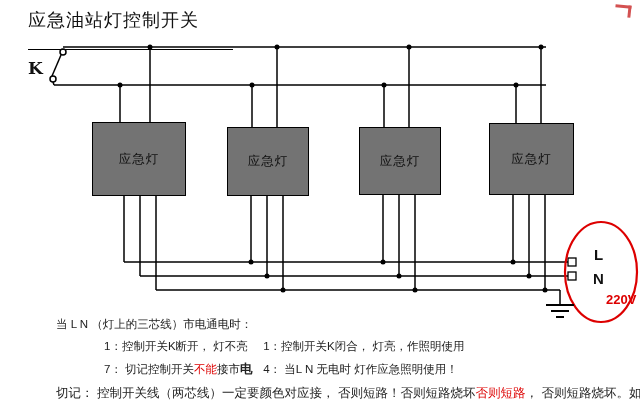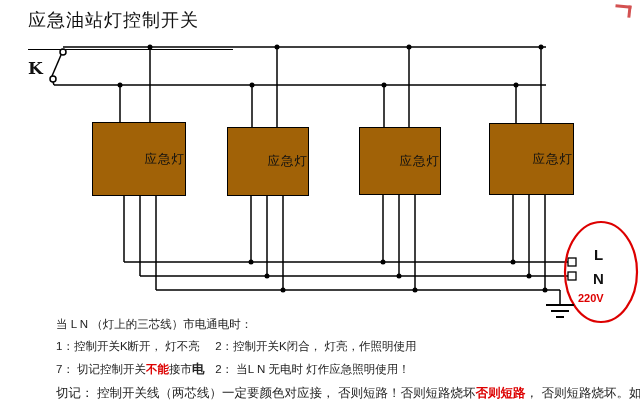--- a/index.html
+++ b/index.html
@@ -13,31 +13,31 @@
   .title{
     left:12px;top:8px;font-size:18px;letter-spacing:1px;
     font-family:"DejaVu Serif","Liberation Serif",serif;
     border-bottom:1px solid #000;padding:0 34px 17px 0;margin-left:16px;
   }
   .k-label{
     left:28px;top:58px;font-size:17px;font-weight:bold;
     font-family:"DejaVu Serif","Liberation Serif",serif;
   }
   .lamp-box{
-    position:absolute;z-index:2;background:#a16207;border:1px solid #000;
-    display:flex;align-items:center;justify-content:flex-end;
+    position:absolute;z-index:2;background:#737373;border:1px solid #000;
+    display:flex;align-items:center;justify-content:center;
   }
   .lamp-box span{font-size:12.5px;color:#111;letter-spacing:1px;}
   .lbl-L{left:594px;top:246px;font-size:15px;font-weight:bold;}
   .lbl-N{left:593px;top:270px;font-size:15px;font-weight:bold;}
-  .lbl-V{left:578px;top:292px;font-size:11px;font-weight:bold;color:#dd0000;}
+  .lbl-V{left:606px;top:292px;font-size:13px;font-weight:bold;color:#dd0000;}
   .notes{position:absolute;left:56px;top:317px;z-index:3;color:#222;}
   .n-line{font-size:11.5px;margin-bottom:7px;white-space:nowrap;}
-  .n-col{display:inline-block;width:156px;}
-  .red{color:#dd0000;font-weight:bold;}
+  .n-col{display:inline-block;width:156px;margin-left:48px;}
+  .red{color:#dd0000;font-weight:normal;}
   .boldc{font-weight:bold;font-size:12.5px;}
   .warn{font-size:12.5px;margin-top:3px;}
   .artifact{
     position:absolute;left:615px;top:5px;width:13px;height:9px;z-index:3;
     border-top:3px solid #cc3333;border-right:3px solid #cc3333;
     transform:rotate(6deg);opacity:.85;
   }
 </style>
 </head>
 <body>
@@ -149,24 +149,24 @@
   </div>
 
   <div class="txt lbl-L">L</div>
   <div class="txt lbl-N">N</div>
   <div class="txt lbl-V">220V</div>
 
   <div class="notes">
     <div class="n-line">当 L N （灯上的三芯线）市电通电时：</div>
     <div class="n-line">
       <span class="n-col">1：控制开关K断开， 灯不亮</span>
-      <span>2：控制开关K闭合， 灯亮，作照明使用</span>
+      <span>1：控制开关K闭合， 灯亮，作照明使用</span>
     </div>
     <div class="n-line">
       <span class="n-col"><span>7： 切记控制开关</span><span class="red">不能</span><span>接市</span><span class="boldc">电</span></span>
-      <span>2：  当L N 无电时 灯作应急照明使用！</span>
+      <span>4：  当L N 无电时 灯作应急照明使用！</span>
     </div>
     <div class="n-line warn">
       <span>切记：  控制开关线（两芯线）一定要颜色对应接， 否则短路！否则短路烧坏</span><span class="red">否则短路</span><span>， 否则短路烧坏。如上图</span>
     </div>
   </div>
 
 </div>
 
 </body></html>

